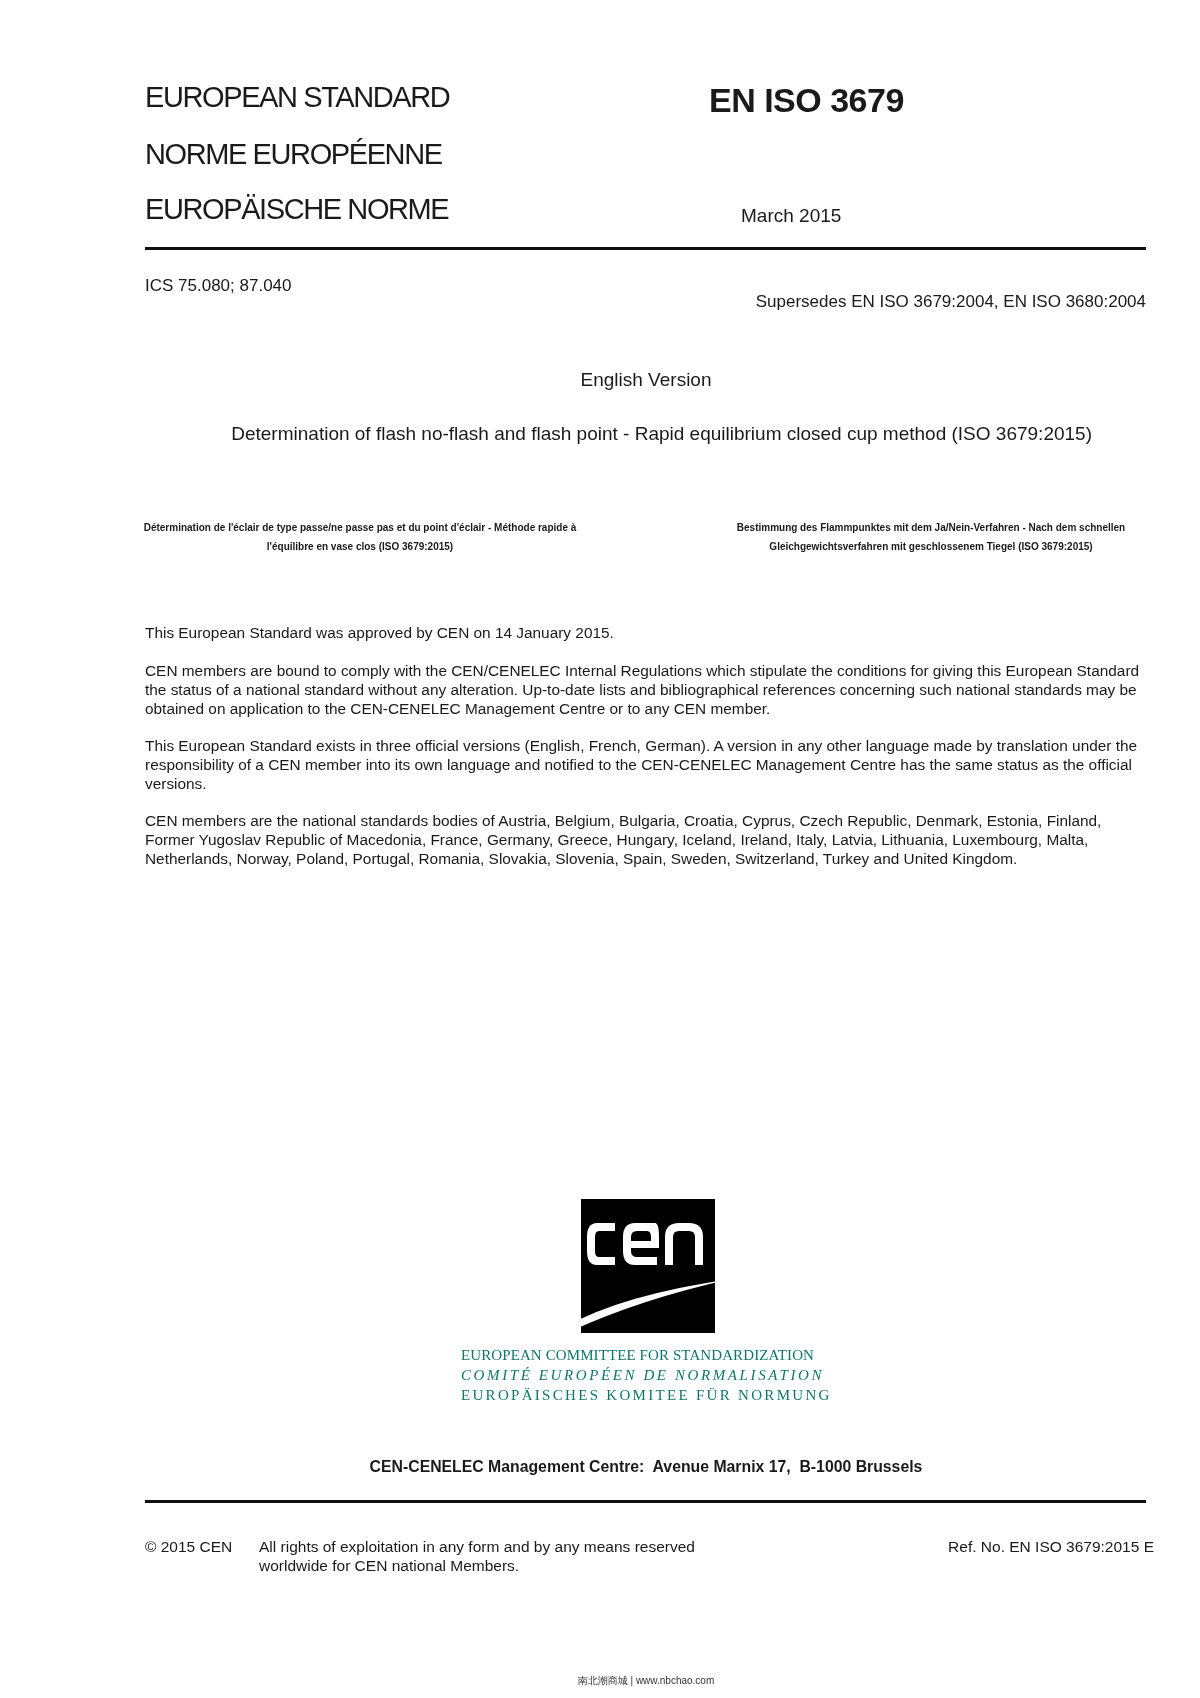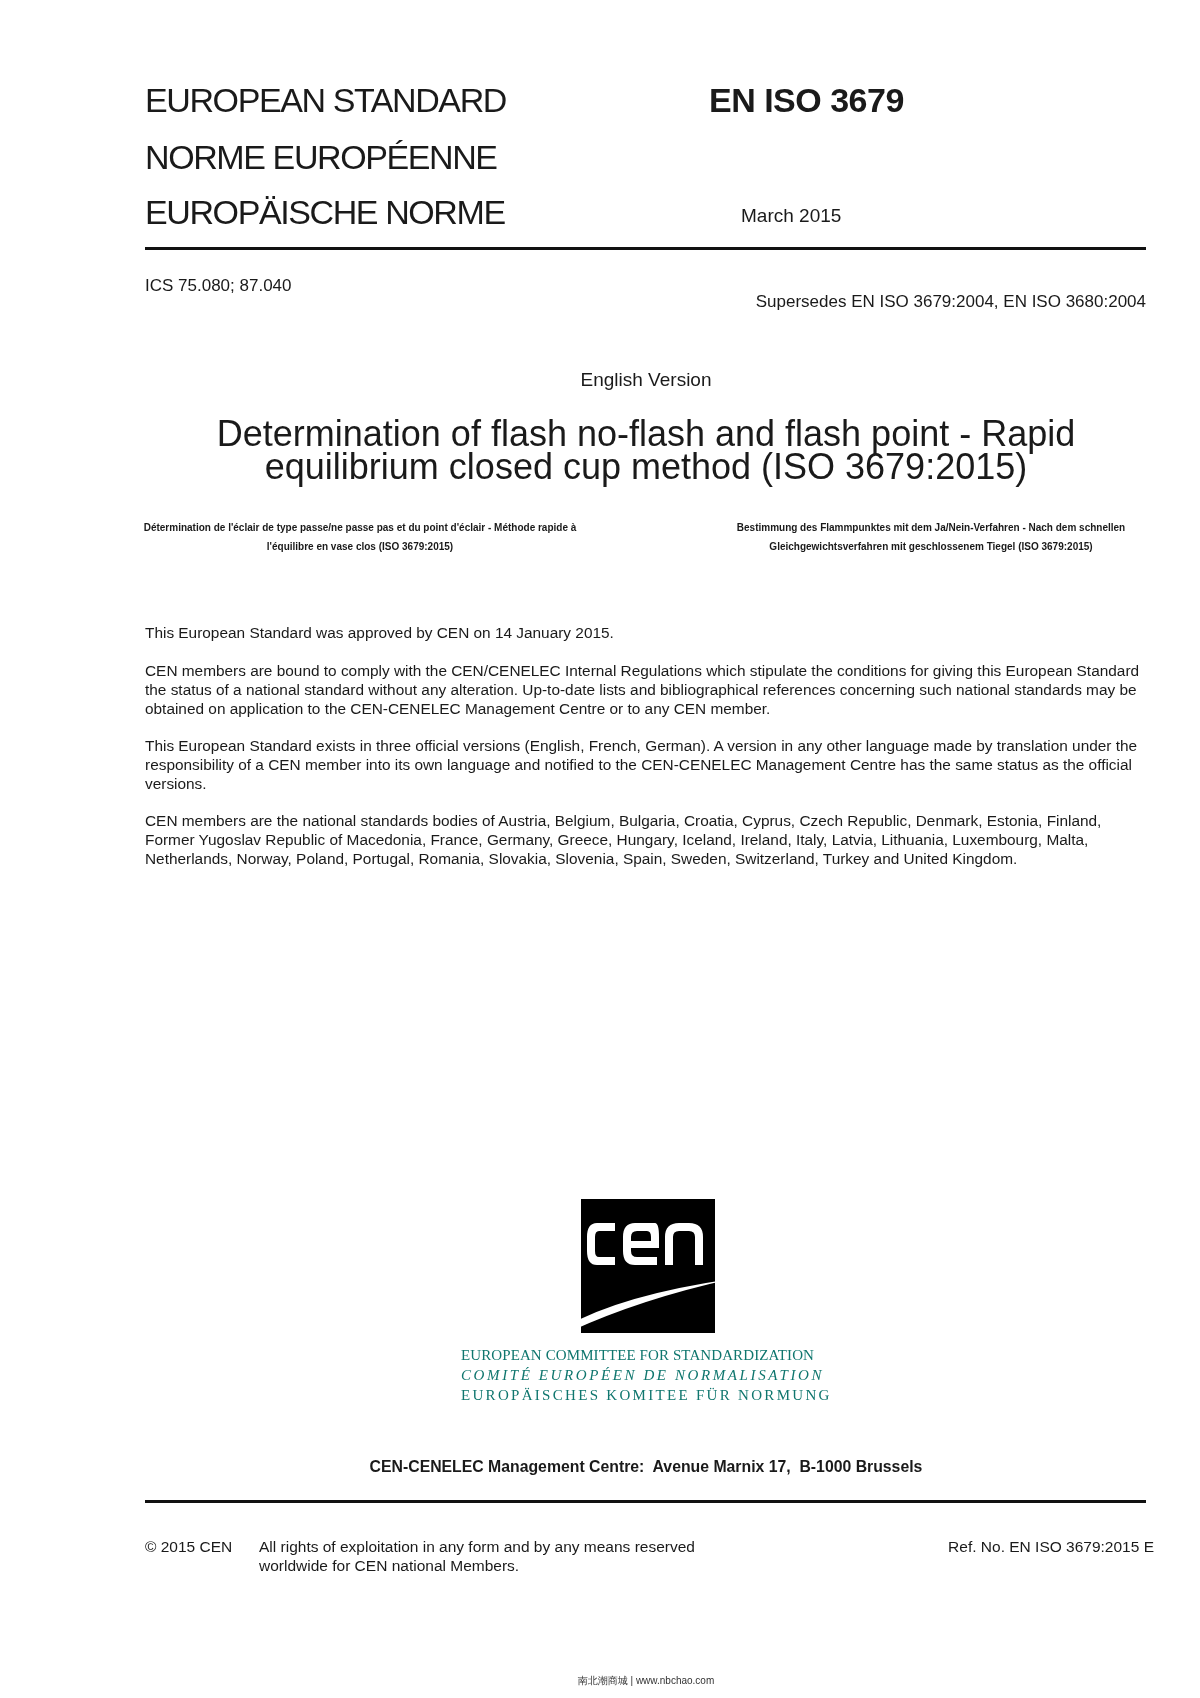--- a/index.html
+++ b/index.html
@@ -1,26 +1,26 @@
 <!DOCTYPE html>
 <html><head>
   <meta charset="utf-8">
   <style>
     html, body { margin: 0; padding: 0; background: #ffffff; }
     body { width: 1200px; height: 1698px; position: relative; overflow: hidden; color: #1a1a1a;
            font-family: "Liberation Sans", sans-serif; }
     .abs { position: absolute; }
-    .hdr-left { left: 145px; font-size: 34px; letter-spacing: -1.4px; color: #1a1a1a; line-height: 1; text-align: right; }
+    .hdr-left { left: 145px; font-size: 29px; letter-spacing: -1.4px; color: #1a1a1a; line-height: 1; text-align: right; }
     .hdr-code { left: 709px; top: 83px; font-size: 34px; font-weight: bold; letter-spacing: -0.5px; line-height: 1; }
     .hdr-date { left: 741px; top: 206px; font-size: 19px; line-height: 1; }
     .rule { left: 145px; width: 1001px; height: 3px; background: #111; }
     .ics { left: 145px; top: 277px; font-size: 17px; line-height: 1; }
     .supersedes { right: 54px; top: 277px; font-size: 17px; line-height: 1; text-align: right; margin-top: 16px; }
     .eng-version { left: 0; width: 1292px; top: 370px; font-size: 19px; text-align: center; line-height: 1; }
-    .title { left: 200px; width: 892px; top: 417px; font-size: 36px; text-align: center; line-height: 33px; }
+    .title { left: 200px; width: 892px; top: 417px; font-size: 19px; text-align: right; line-height: 33px; }
     .alt-title { font-size: 10px; line-height: 19px; text-align: center; top: 518px; font-weight: bold; }
     .alt-fr { left: 140px; width: 440px; }
     .alt-de { left: 700px; width: 462px; }
     .para { left: 145px; width: 1010px; font-size: 15.4px; line-height: 18.8px; }
     .logo { left: 581px; top: 1199px; width: 134px; height: 134px; }
     .committee { left: 461px; width: 380px; font-family: "Liberation Serif", serif; font-size: 15px; line-height: 20px; color: #0f766e; }
     .committee div { white-space: nowrap; }
     .c1 { letter-spacing: 0.1px; }
     .c2 { letter-spacing: 2.6px; font-style: italic; }
     .c3 { letter-spacing: 2.3px; }

